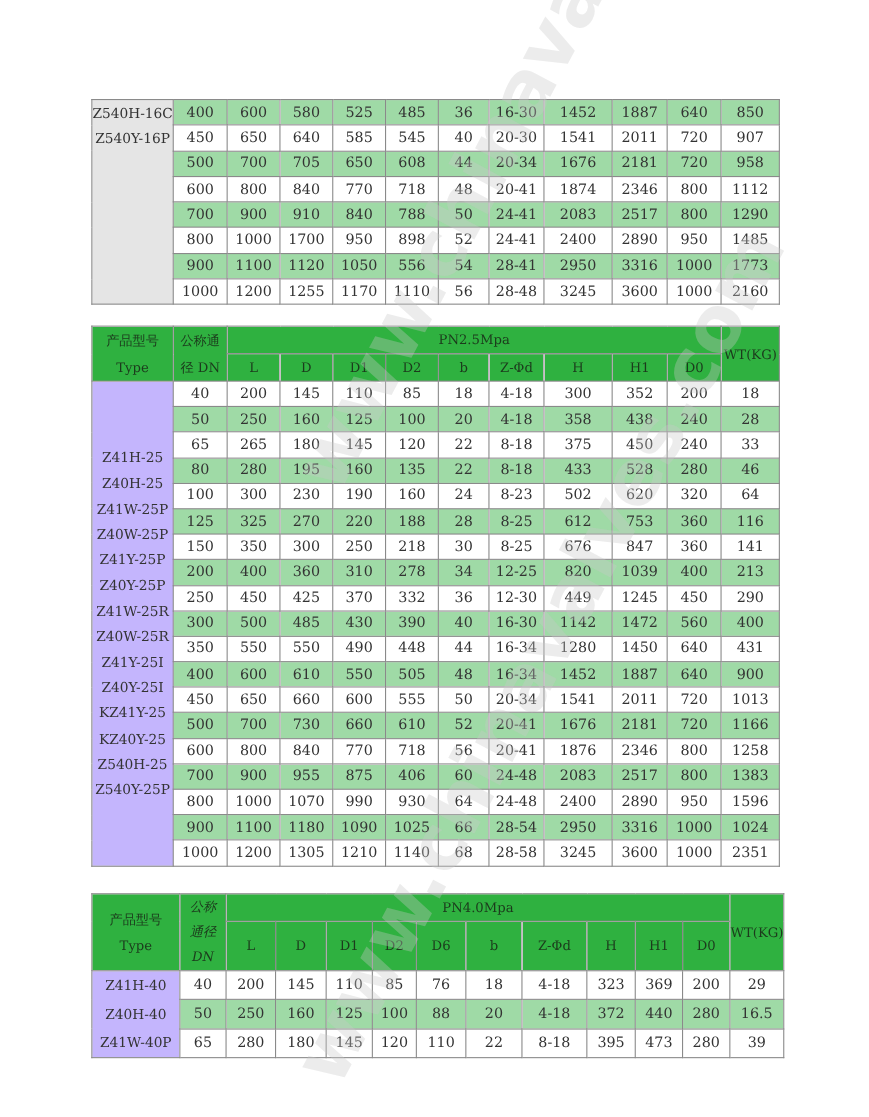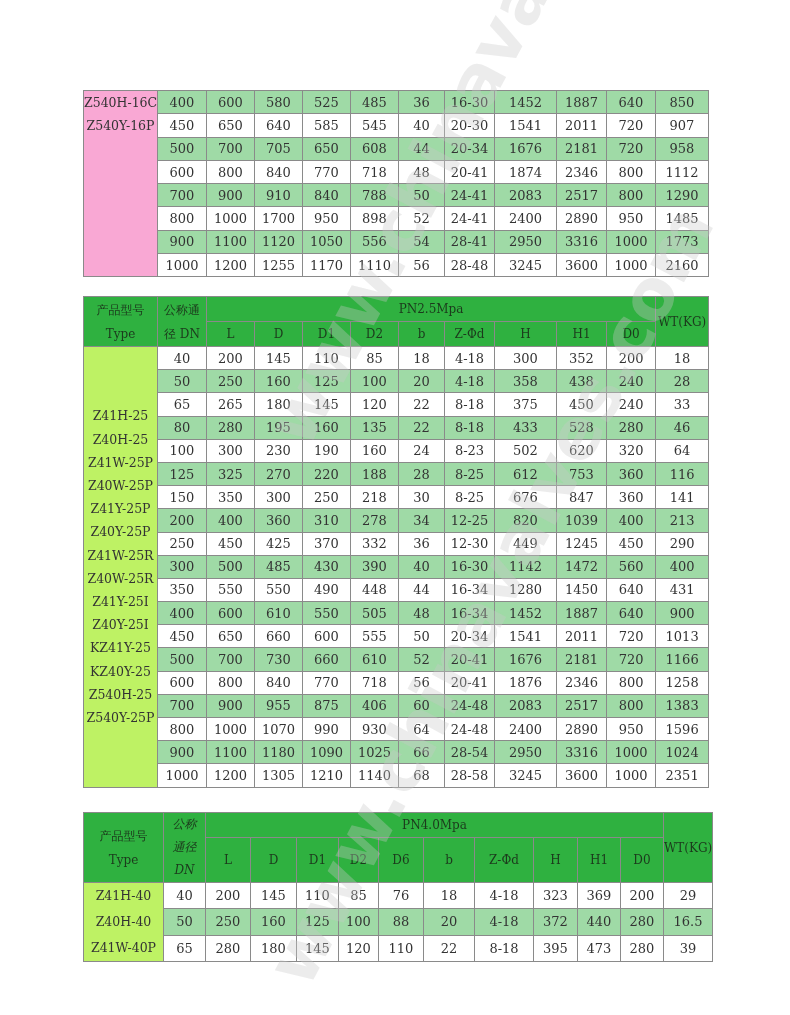--- a/index.html
+++ b/index.html
@@ -3,22 +3,22 @@
 <meta charset="utf-8">
 <style>
   html, body { margin: 0; padding: 0; background: #ffffff; }
   body { width: 790px; height: 1015px; position: relative; overflow: hidden;
          font-family: "DejaVu Serif", "Liberation Serif", serif; color: #333333; }
   table { border-collapse: collapse; position: absolute; table-layout: fixed; }
   td, th { border: 1px solid #8a8a8a; text-align: center; vertical-align: middle;
            padding: 0; font-weight: normal; font-size: 13px; white-space: nowrap; overflow: hidden; }
   th { background: #2fb140; color: #1c3a1c; font-size: 12px; }
   tr.g td { background: #9fdaa6; }
-  tr.g td.model { background: #f9a8d4; }
-  td.model { background: #bef264; line-height: 23.3px; font-size: 12.5px; }
+  tr.g td.model { background: #e5e5e5; }
+  td.model { background: #c4b5fd; line-height: 23.3px; font-size: 12.5px; }
   .t1 { left: 83px; top: 90px; width: 625px; }
   .t1 td { height: 22.3px; }
   .t2 { left: 83px; top: 296px; width: 625px; }
   .t2 td { height: 22.2px; }
   .t2 th { height: 24px; }
   .t3 { left: 83px; top: 812px; width: 629px; }
   .t3 td { height: 24.4px; }
   .t3 th { height: 24px; }
   .model-list span { display: block; }
   .t3 .model { line-height: 26px; vertical-align: middle; margin-top: 40px; }

